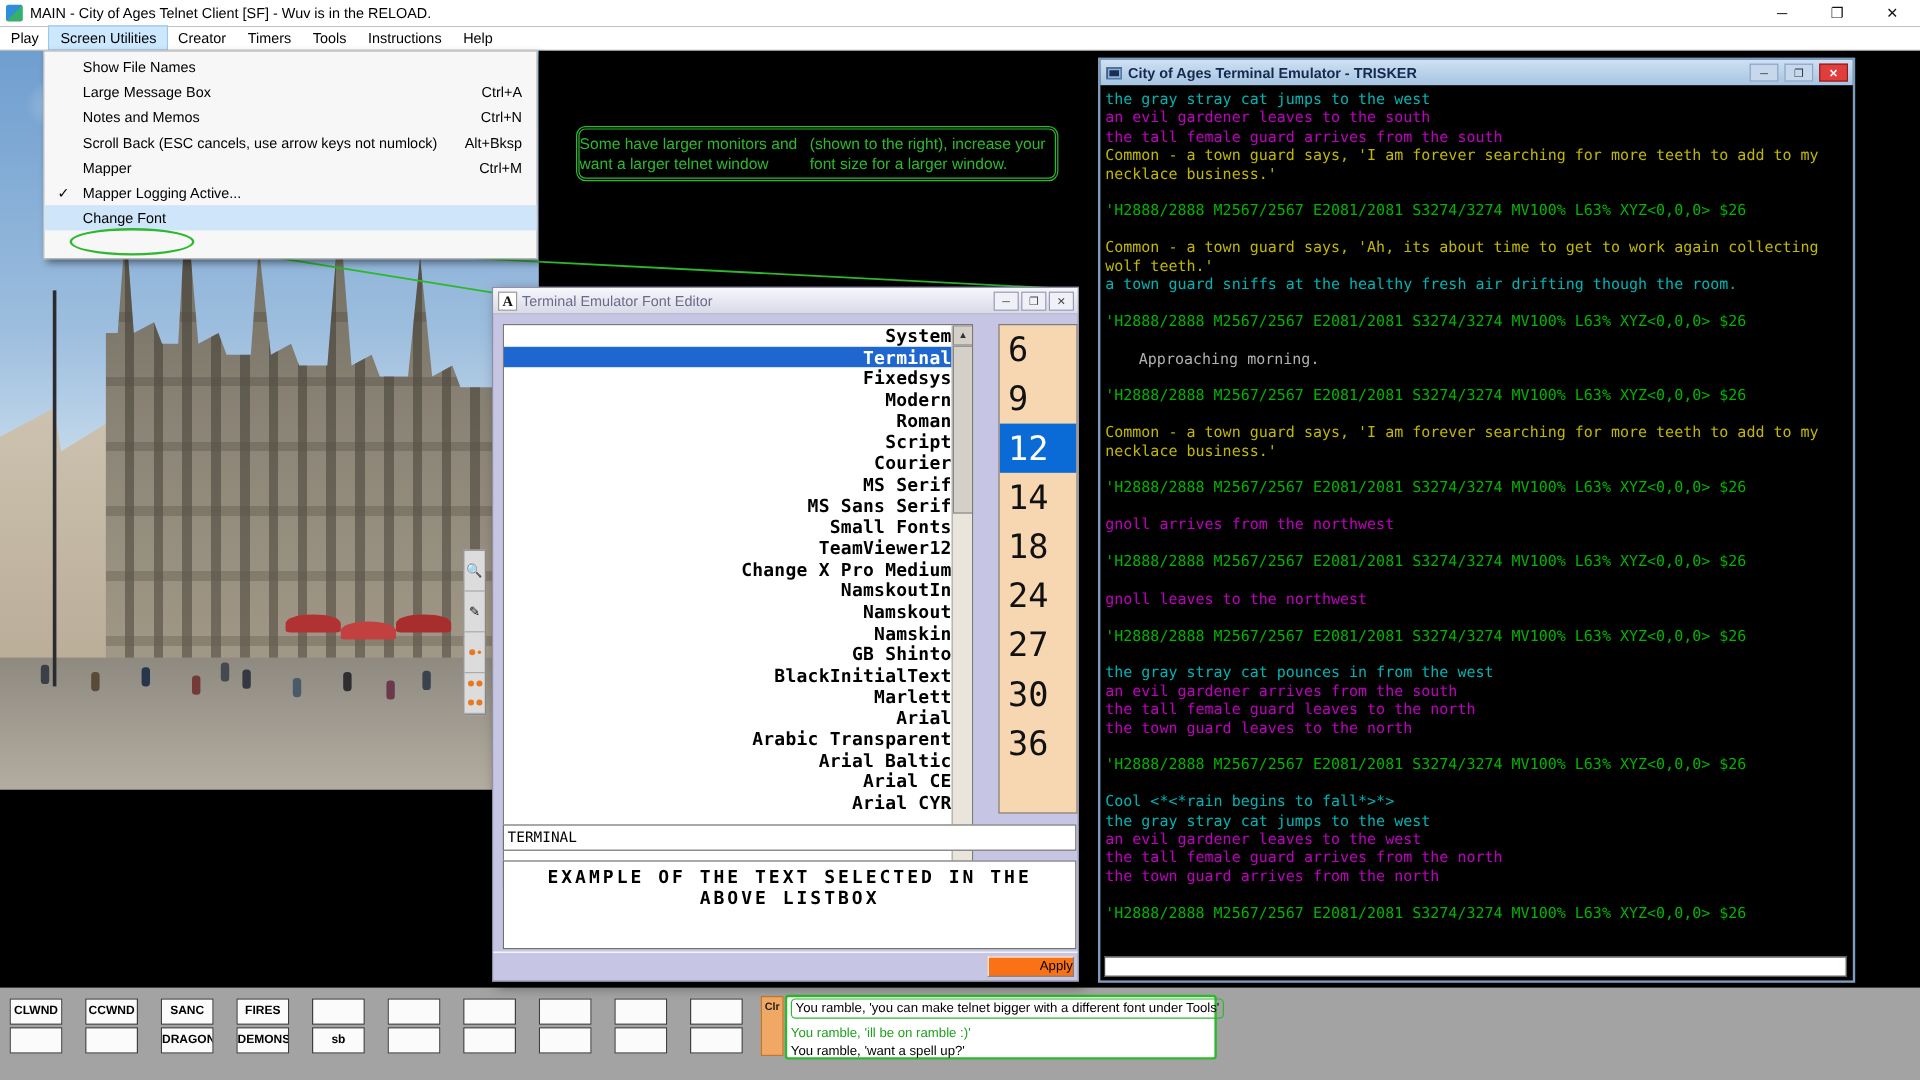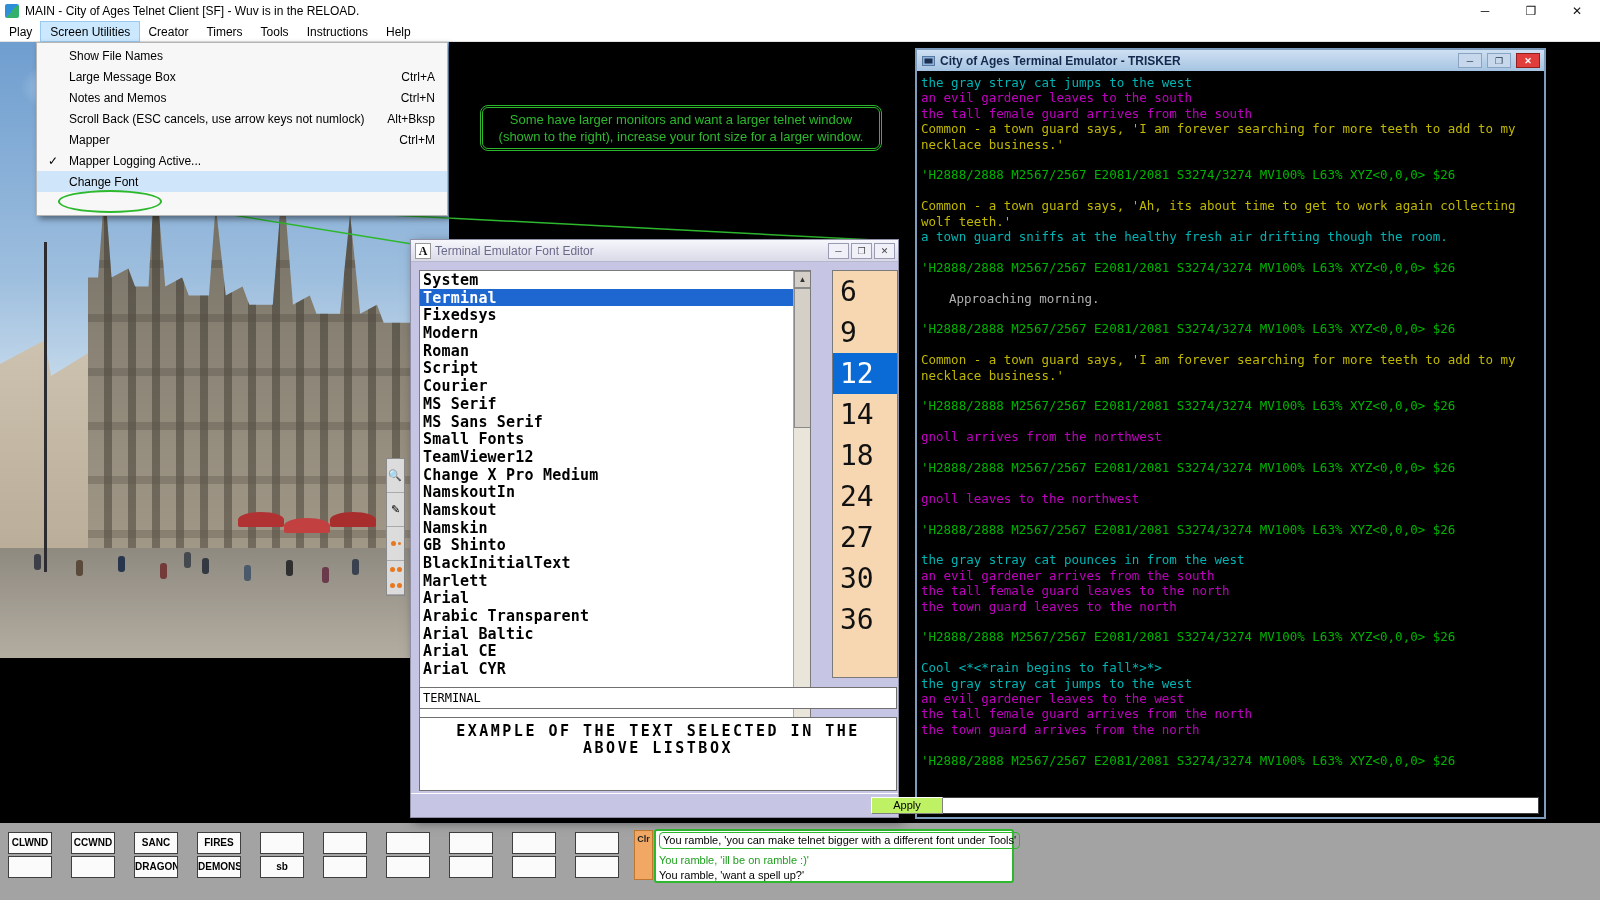--- a/index.html
+++ b/index.html
@@ -56,37 +56,37 @@
 
   
   .palette { position:absolute; left:386px; top:458px; width:19px; z-index:12; background:#dcdcdc;
              border:1px solid #8a8a8a; }
   .pal-cell { height:34px; display:flex; align-items:center; justify-content:center; font-size:11px;
               border-bottom:1px solid #aaa; flex-wrap:wrap; }
   .dot { width:5px; height:5px; border-radius:50%; background:#e8781e; margin:1px; }
 
   
   .annot-box { position:absolute; left:480px; top:105px; width:402px; height:46px; background:#000;
-               border:3px double #2db82d; border-radius:8px; z-index:10; display:flex; flex-direction:column;
+               border:3px double #2db82d; border-radius:8px; z-index:10; display:flex; flex-direction:row;
                align-items:center; justify-content:center; }
   .annot-box div { color:#2db82d; font-size:13px; line-height:17px; }
 
   
   .dialog { position:absolute; left:410px; top:239px; width:489px; height:579px; background:#c6c6e4;
             border:1px solid #8f8fa5; z-index:40; box-shadow:4px 4px 10px rgba(0,0,0,.5); }
   .dlg-title { height:22px; background:linear-gradient(180deg,#f6f6fc,#dadae8); display:flex; align-items:center;
                border-bottom:1px solid #b8b8cc; }
   .dlg-icon { width:16px; height:16px; margin:0 4px; background:#fff; border:1px solid #999;
               font:bold 12px "Liberation Serif", serif; color:#111; text-align:center; line-height:14px; }
   .dlg-title-text { font-size:12px; color:#6a6a8a; }
   .dlg-btns { margin-left:auto; display:flex; gap:2px; padding-right:3px; }
   .dlg-btn { width:21px; height:16px; background:#f0f0f8; border:1px solid #9a9ab2; font-size:9px; color:#444;
              display:flex; align-items:center; justify-content:center; }
   .fontlist { position:absolute; left:8px; top:30px; width:392px; height:470px; background:#fff;
-              border:1px solid #7a7a7a; overflow:hidden; }
+              border:1px solid #7a7a7a; overflow:hidden;text-align:right; }
   .fl-inner { position:absolute; left:0; top:0; right:17px; bottom:0; }
   .fl-item { height:17.7px; font:600 15px "DejaVu Sans Mono", monospace; color:#000; padding-left:3px;
              white-space:nowrap; letter-spacing:0.2px; }
   .fl-item.sel { background:#1e66d0; color:#fff; }
   .fl-scroll { position:absolute; right:0; top:0; width:17px; height:100%; background:#e9e5da;
                border-left:1px solid #aaa; }
   .fl-arrow { width:17px; height:17px; background:#d4d0c8; border:1px solid #8a8a8a; font-size:8px; color:#333;
               display:flex; align-items:center; justify-content:center; }
   .fl-arrow.down { position:absolute; bottom:0; }
   .fl-thumb { position:absolute; top:17px; left:0; width:17px; height:140px; background:#d4d0c8;
@@ -95,23 +95,23 @@
               border:1px solid #7a7a7a; overflow:hidden; }
   .sz-item { height:41px; font:400 28px "DejaVu Sans Mono", monospace; color:#111; padding-left:7px;
              line-height:41px; }
   .sz-item.sel { background:#0a6ad6; color:#fff; }
   .fname-input { position:absolute; left:8px; top:447px; width:478px; height:22px; background:#fff;
                  border:1px solid #707070; font:12px "DejaVu Sans Mono", monospace; color:#000; padding-left:3px; }
   .preview { position:absolute; left:8px; top:477px; width:478px; height:74px; background:#fff;
              border:1px solid #707070; text-align:center; padding-top:5px; }
   .preview div { font:bold 15px "DejaVu Sans Mono", monospace; letter-spacing:2.5px; color:#000; line-height:17px; }
   .dlg-bottom-line { position:absolute; left:0px; top:553px; width:487px; height:1px; background:#ffffff; }
-  .apply-btn { position:absolute; left:412px; top:557px; width:72px; height:17px; background:#bef264;
+  .apply-btn { position:absolute; left:412px; top:557px; width:72px; height:17px; background:#f97316;
                border:1px solid #808080; border-top-color:#fff; border-left-color:#fff; font-size:11px;
-               text-align:center; line-height:15px; color:#000;margin-left:48px; }
+               text-align:right; line-height:15px; color:#000; }
 
   
   .term { position:absolute; left:915px; top:48px; width:631px; height:771px; background:#000;
           border:2px solid #7e9cbe; z-index:10; }
   .term-title { height:21px; background:linear-gradient(180deg,#cfe0f2,#a5c4e2); display:flex; align-items:center; }
   .term-icon { width:13px; height:10px; margin:0 5px; background:#1c2f4e; border:1px solid #5a789e;
                box-shadow:inset 0 0 0 1.5px #89b4e0; }
   .term-title-text { font-size:12px; font-weight:bold; color:#14294c; }
   .term-btns { margin-left:auto; display:flex; gap:5px; padding-right:4px; }
   .term-btn { width:24px; height:15px; background:#c8d8ec; border:1px solid #8aa4c4; font-size:9px; color:#234;

